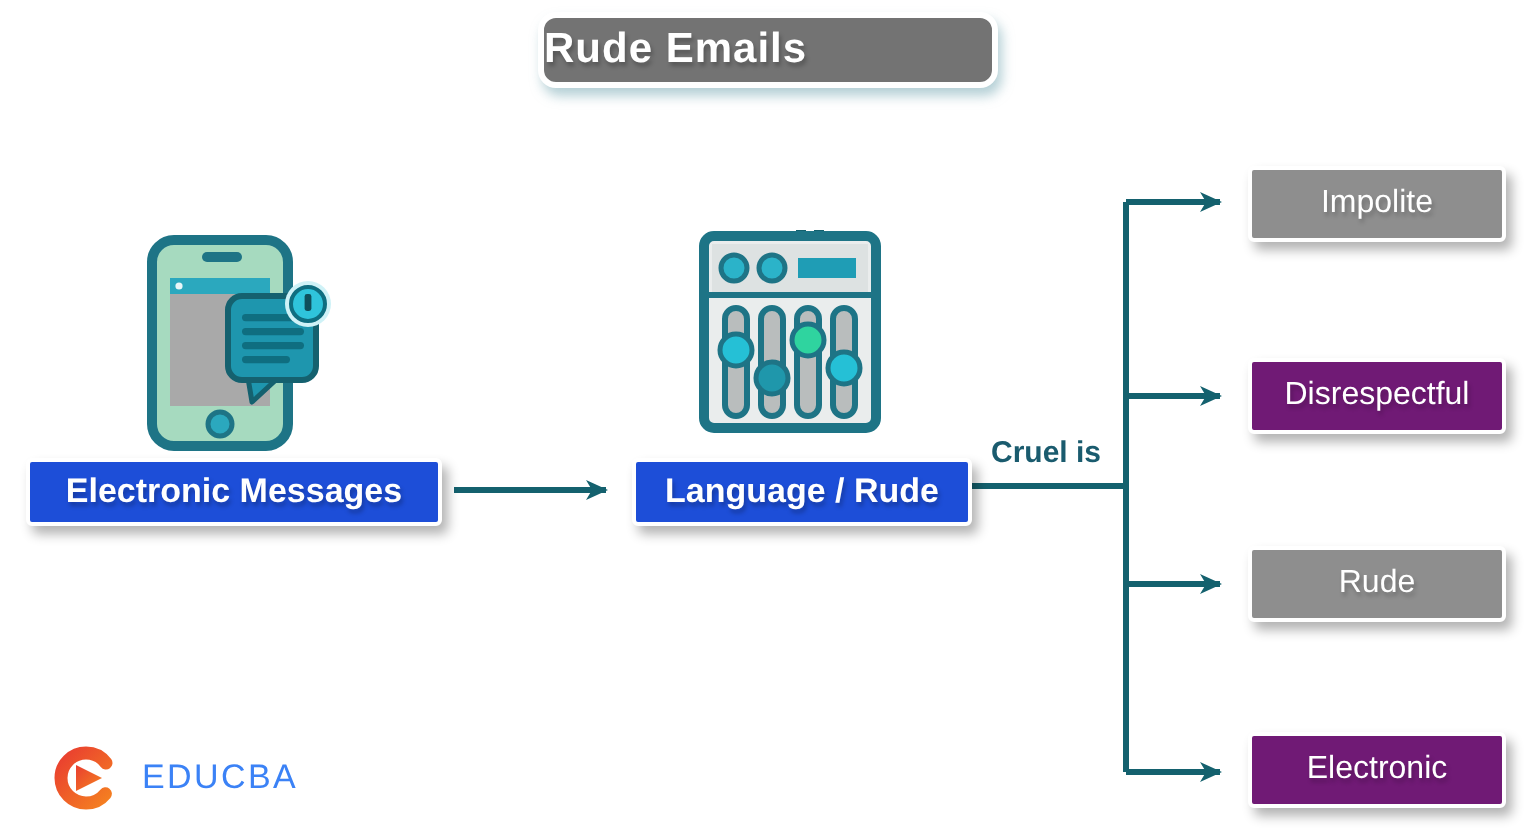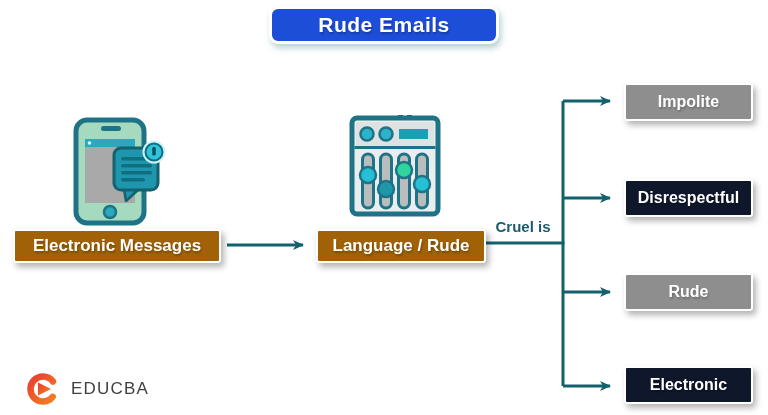--- a/index.html
+++ b/index.html
@@ -4,57 +4,57 @@
 <style>
   html,body{margin:0;padding:0;}
   body{
     width:768px;height:415px;background:#ffffff;position:relative;overflow:hidden;
     font-family:"Liberation Sans","DejaVu Sans",sans-serif;
   }
   .abs{position:absolute;}
   
   .title-box{
     left:269px;top:6px;width:230px;height:38px;box-sizing:border-box;
-    background:#1d4ed8;border-radius:9px;border:3px solid #ffffff;
+    background:#737373;border-radius:9px;border:3px solid #ffffff;
     box-shadow:2px 4px 6px rgba(120,170,180,.55);
-    color:#ffffff;font-size:21px;font-weight:bold;text-align:center;line-height:32px;
+    color:#ffffff;font-size:21px;font-weight:bold;text-align:left;line-height:32px;
     text-shadow:1px 2px 2px rgba(0,0,0,.25);letter-spacing:.5px;
   }
   
   .node{
-    box-sizing:border-box;height:34px;background:#a16207;border:2px solid #ffffff;
+    box-sizing:border-box;height:34px;background:#1d4ed8;border:2px solid #ffffff;
     border-radius:3px;box-shadow:3px 4px 6px rgba(0,0,0,.30);
     color:#ffffff;font-size:17px;font-weight:bold;text-align:center;line-height:30px;
     text-shadow:1px 2px 2px rgba(0,0,0,.25);
   }
   .node-source{left:13px;top:229px;width:208px;}
   .node-process{left:316px;top:229px;width:170px;}
   
   .outcome{
     box-sizing:border-box;left:624px;width:129px;height:38px;border:2px solid #ffffff;
     border-radius:3px;box-shadow:3px 4px 6px rgba(0,0,0,.30);
-    color:#ffffff;font-size:16px;font-weight:bold;text-align:center;line-height:34px;
+    color:#ffffff;font-size:16px;font-weight:normal;text-align:center;line-height:34px;
     text-shadow:1px 2px 2px rgba(0,0,0,.22);
   }
   .outcome.gray{background:#8E8E8E;}
-  .outcome.green{background:#0f172a;}
+  .outcome.green{background:#701a75;}
   .outcome-1{top:83px;}
   .outcome-2{top:179px;}
   .outcome-3{top:273px;}
   .outcome-4{top:366px;}
   
   .that-is{
     left:490px;top:218px;width:66px;text-align:center;
     color:#1A5B6E;font-size:15px;font-weight:bold;
   }
   
   .lines{left:0;top:0;pointer-events:none;}
   
   .logo-wrap{left:24px;top:369px;width:160px;height:40px;display:flex;align-items:center;}
-  .logo-text{color:#404040;font-size:17px;letter-spacing:1.2px;margin-left:9px;}
+  .logo-text{color:#3b82f6;font-size:17px;letter-spacing:1.2px;margin-left:9px;}
 </style>
 </head>
 <body>
 
 <svg class="abs lines" width="768" height="415" viewBox="0 0 768 415">
   <defs>
     <marker id="arrow" markerUnits="userSpaceOnUse" markerWidth="14" markerHeight="12" refX="10" refY="5" orient="auto">
       <path d="M0,0 L11,5 L0,10 L3,5 Z" fill="#14616E"></path>
     </marker>
   </defs>

